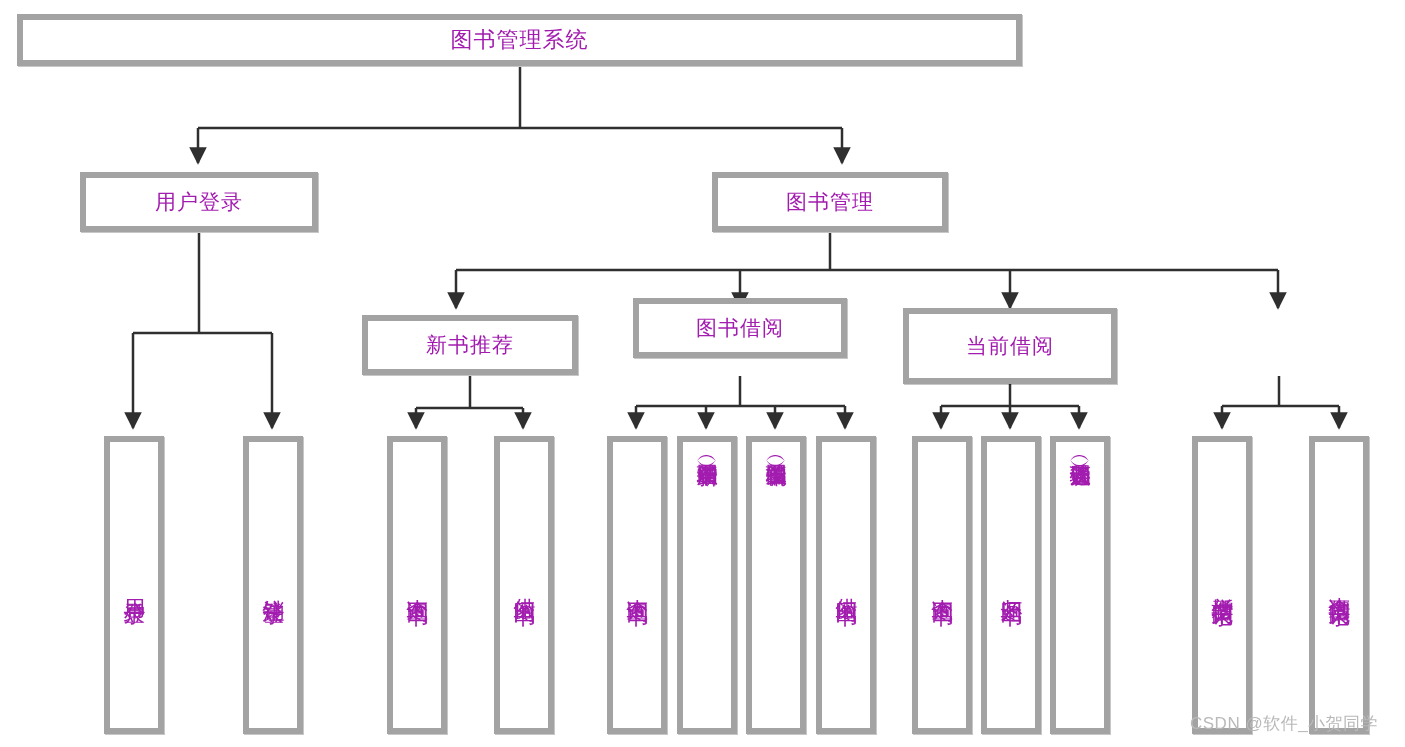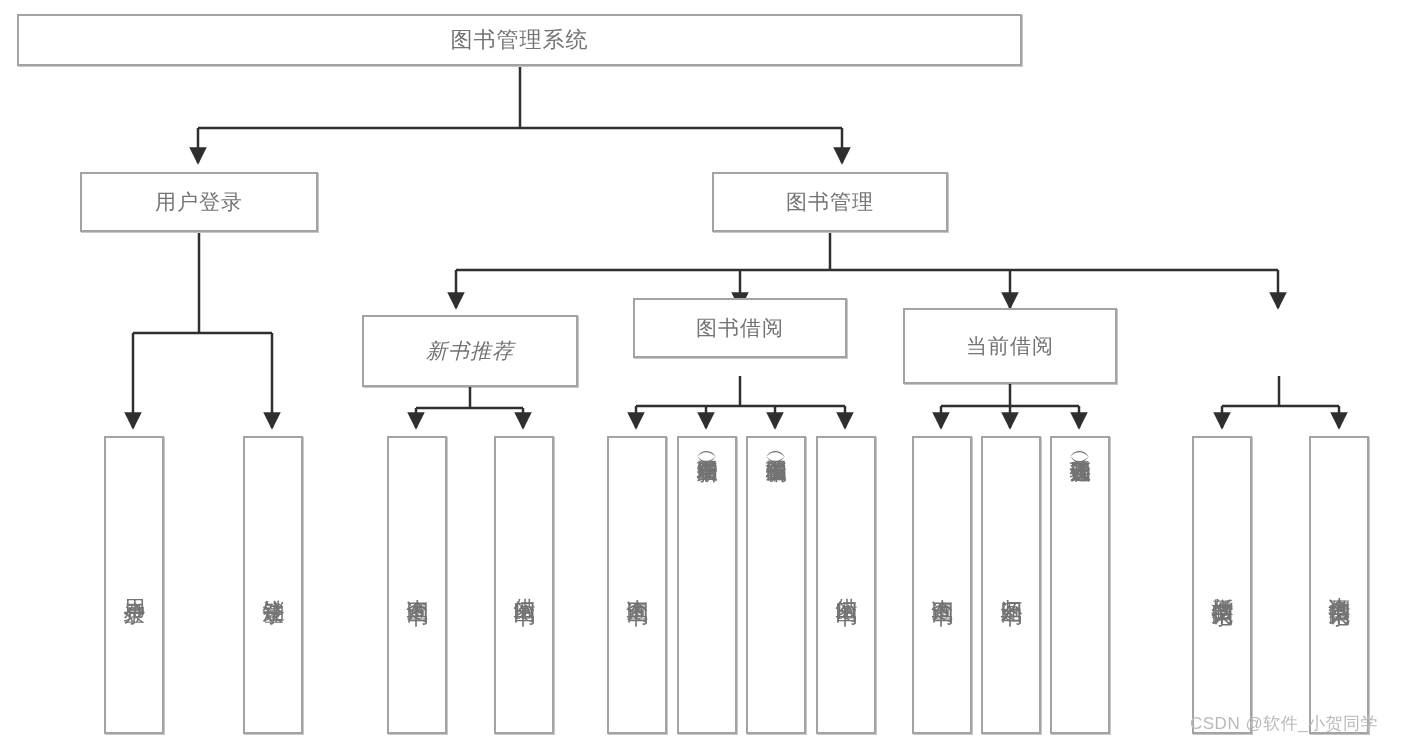--- a/index.html
+++ b/index.html
@@ -22,26 +22,26 @@
     left: 0;
     top: 0;
     width: 1405px;
     height: 747px;
     pointer-events: none;
   }
   .node {
     position: absolute;
     box-sizing: border-box;
     background: #ffffff;
-    border: 2px solid #a3a3a3;
+    border: 6px solid #a3a3a3;
     box-shadow: 1px 1px 0 rgba(0,0,0,0.22);
     display: flex;
     align-items: center;
     justify-content: center;
-    color: #737373;
+    color: #a21caf;
   }
   .node-h {
     font-size: 21px;
     letter-spacing: 1px;
     line-height: 1.2;
     white-space: nowrap;
   }
   .node-root {
     font-size: 22px;
   }
@@ -136,21 +136,21 @@
     <span>图书管理系统</span>
   </div>
 
   <div class="node node-h" style="left:80px; top:172px; width:238px; height:60px;">
     <span>用户登录</span>
   </div>
   <div class="node node-h" style="left:712px; top:172px; width:236px; height:60px;">
     <span>图书管理</span>
   </div>
 
-  <div class="node node-h" style="left:362px; top:315px; width:216px; height:72px;font-style:italic;">
+  <div class="node node-h" style="left:362px; top:315px; width:216px; height:60px;">
     <span>新书推荐</span>
   </div>
   <div class="node node-h" style="left:633px; top:298px; width:214px; height:60px;">
     <span>图书借阅</span>
   </div>
   <div class="node node-h" style="left:903px; top:308px; width:214px; height:76px;">
     <span>当前借阅</span>
   </div>
 
   <div class="node node-v" style="left:104px; top:436px; width:60px; height:298px;">

